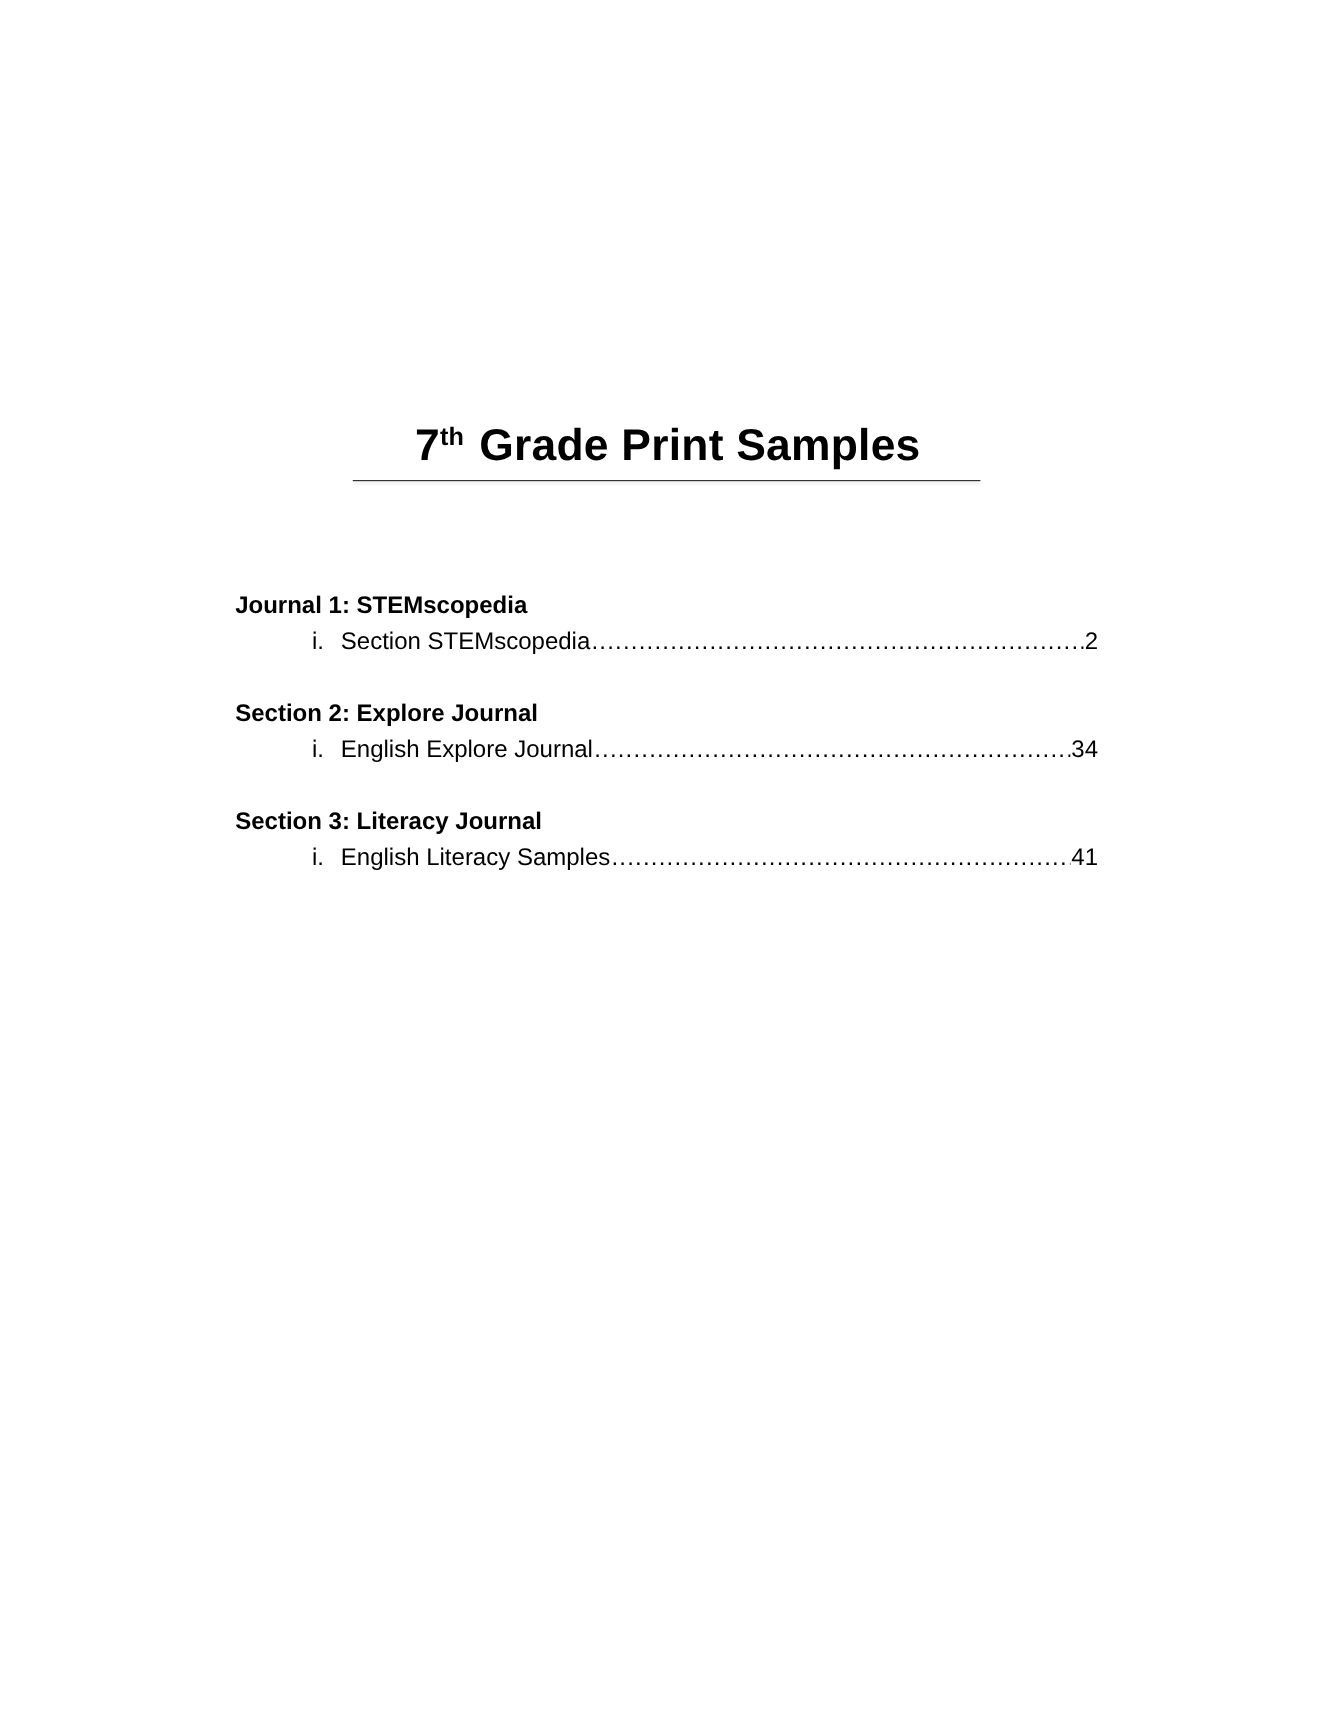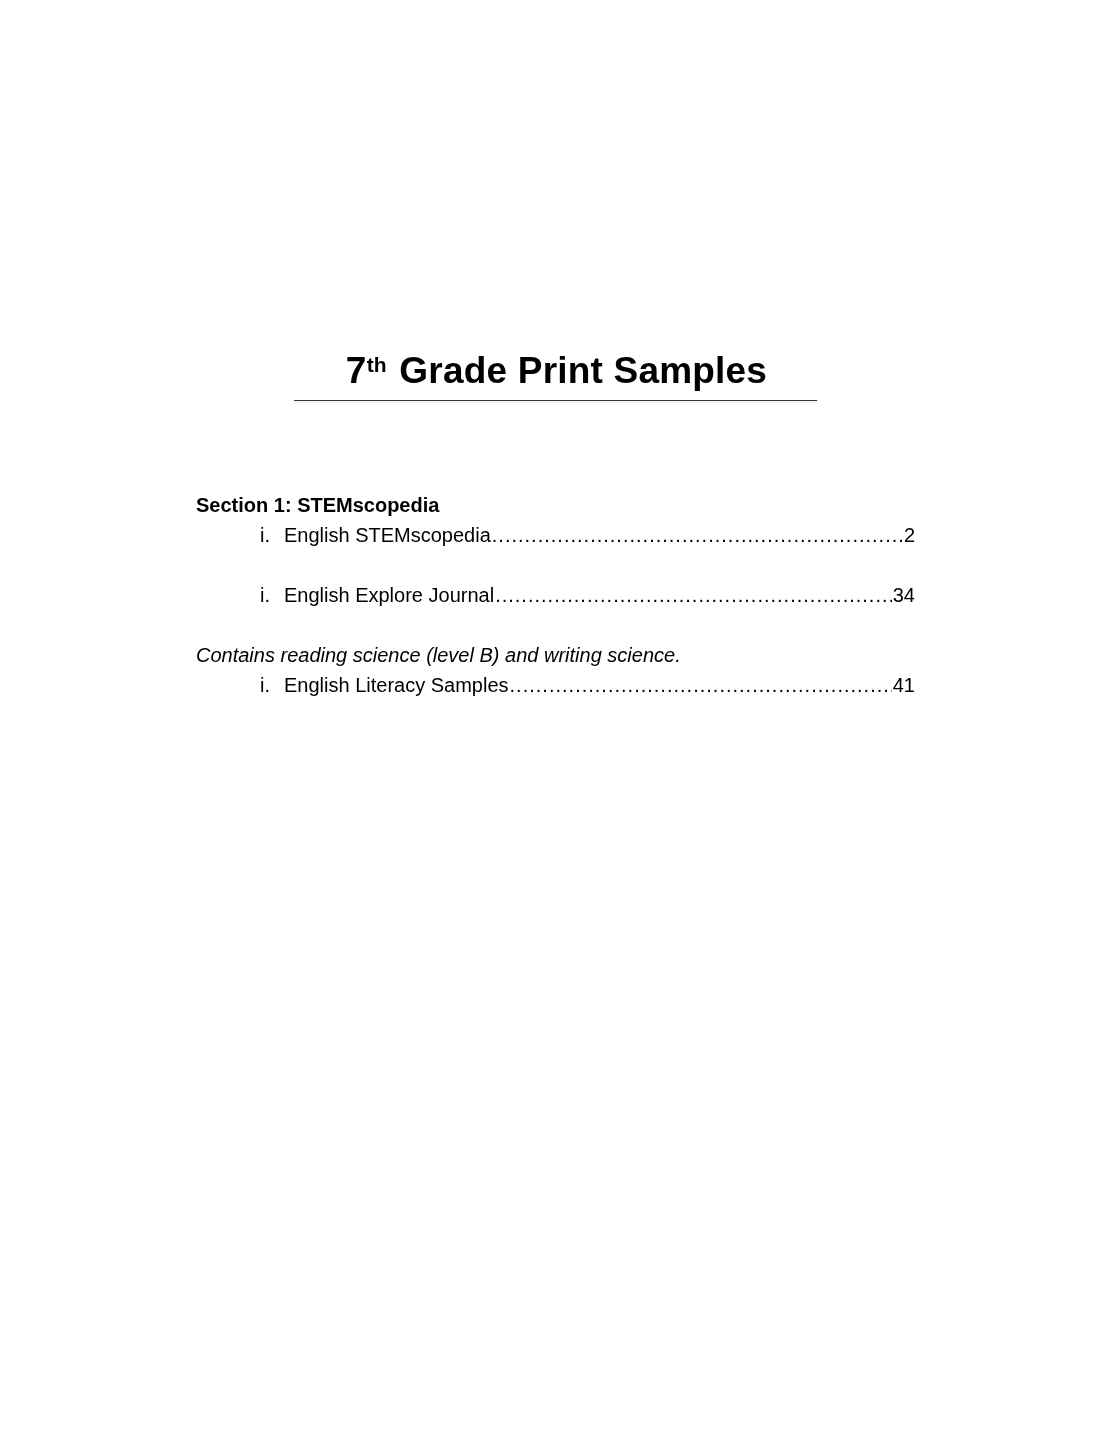--- a/index.html
+++ b/index.html
@@ -39,40 +39,41 @@
 <h1 class="title">
   <span>7</span><sup>th</sup>
   <span>Grade Print Samples</span>
 </h1>
 
 <div class="rule"></div>
 
 <div class="toc">
 
   <div class="section">
-    <div class="sec-head">Section 1:  STEMscopedia</div>
+    <div class="sec-head">Journal 1:  STEMscopedia</div>
     <div class="entry">
       <span class="num">i.</span>
-      <span class="label">English STEMscopedia</span>
+      <span class="label">Section STEMscopedia</span>
       <span class="leader"></span>
       <span class="page">2</span>
     </div>
   </div>
 
   <div class="section">
+    <div class="sec-head">Section 2:  Explore Journal</div>
     <div class="entry">
       <span class="num">i.</span>
       <span class="label">English Explore Journal</span>
       <span class="leader"></span>
       <span class="page">34</span>
     </div>
   </div>
 
   <div class="section">
-    <div class="sec-desc">Contains reading science (level B) and writing science.</div>
+    <div class="sec-head">Section 3:  Literacy Journal</div>
     <div class="entry">
       <span class="num">i.</span>
       <span class="label">English Literacy Samples</span>
       <span class="leader"></span>
       <span class="page">41</span>
     </div>
   </div>
 
 </div>
 

